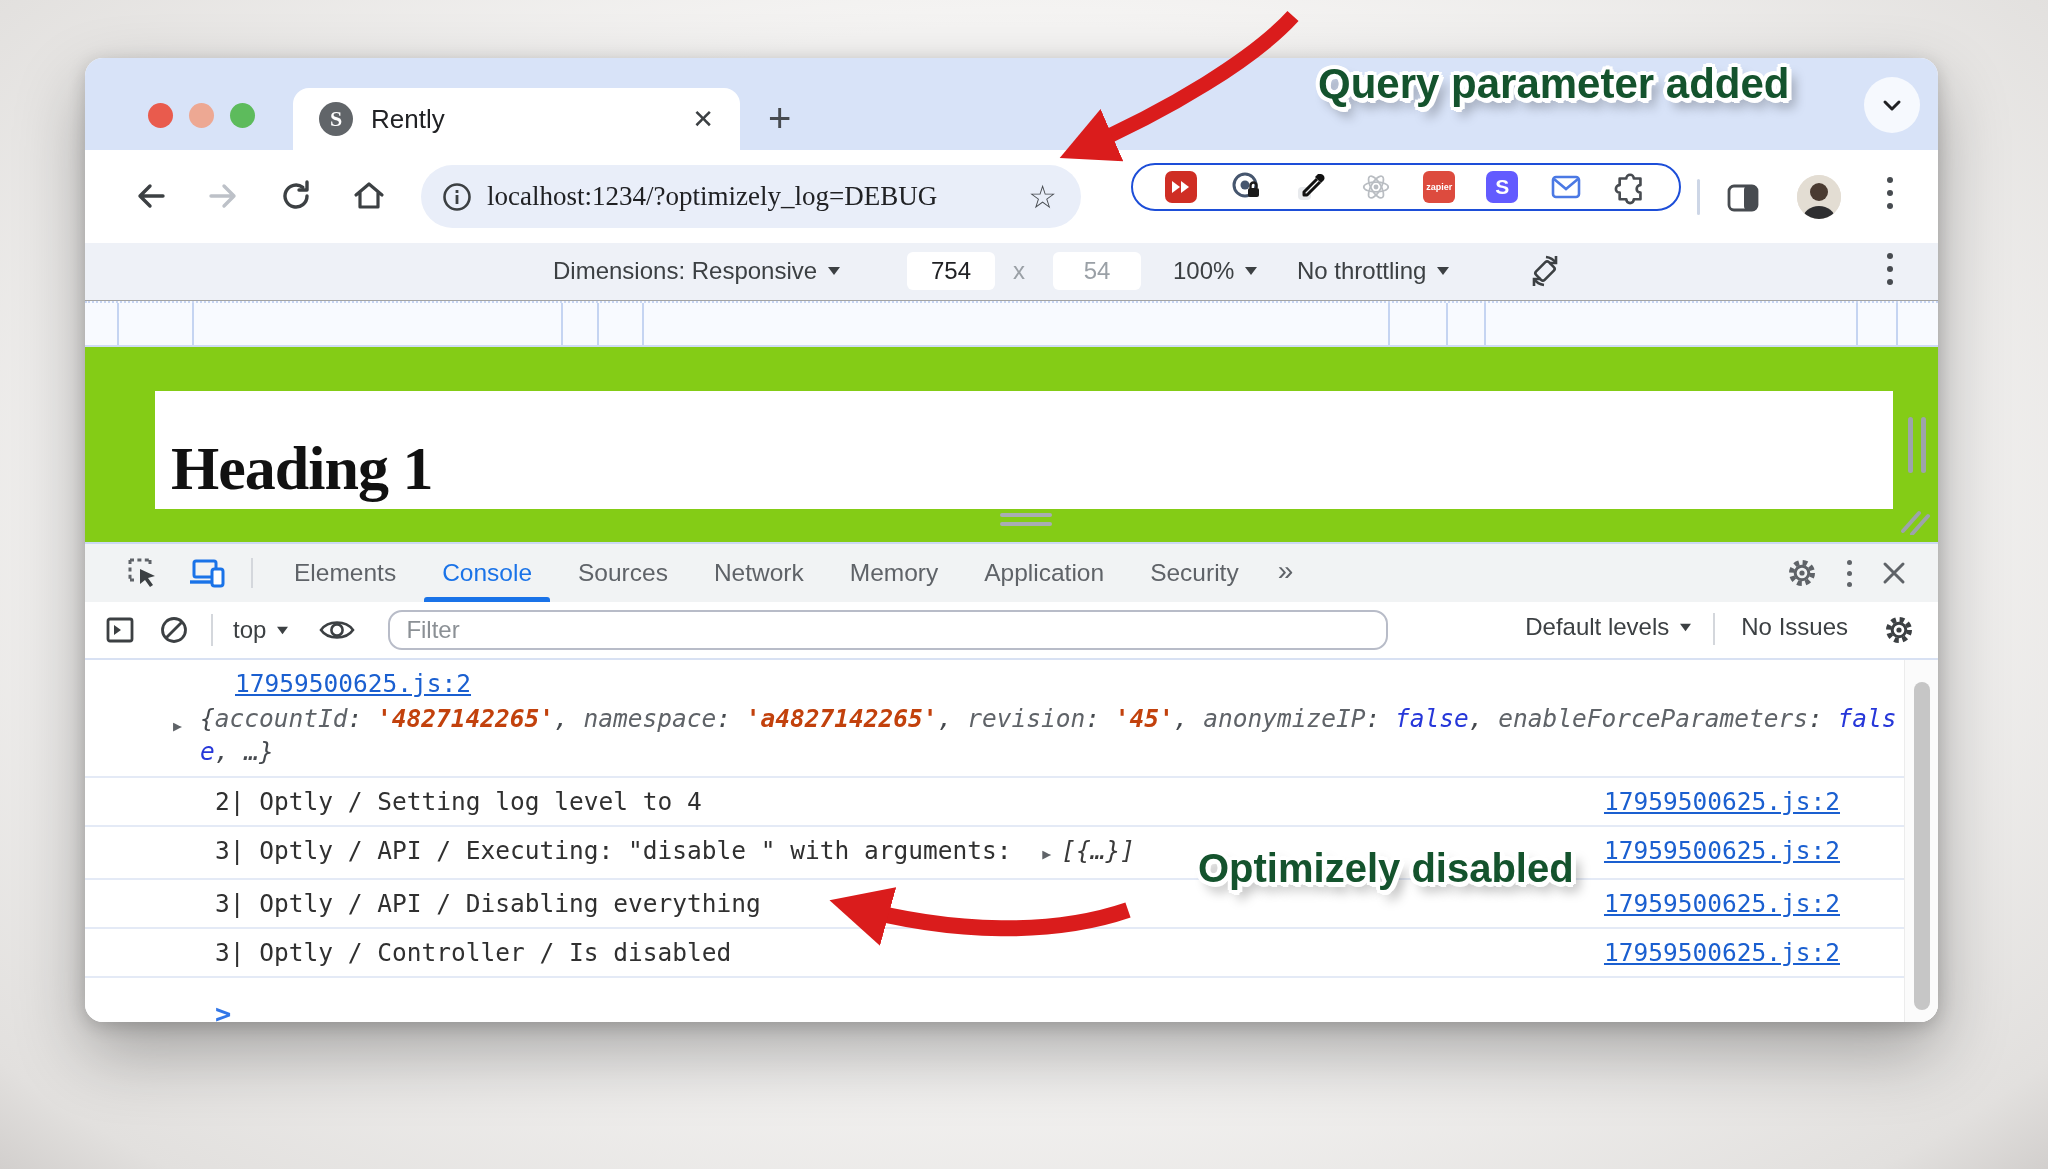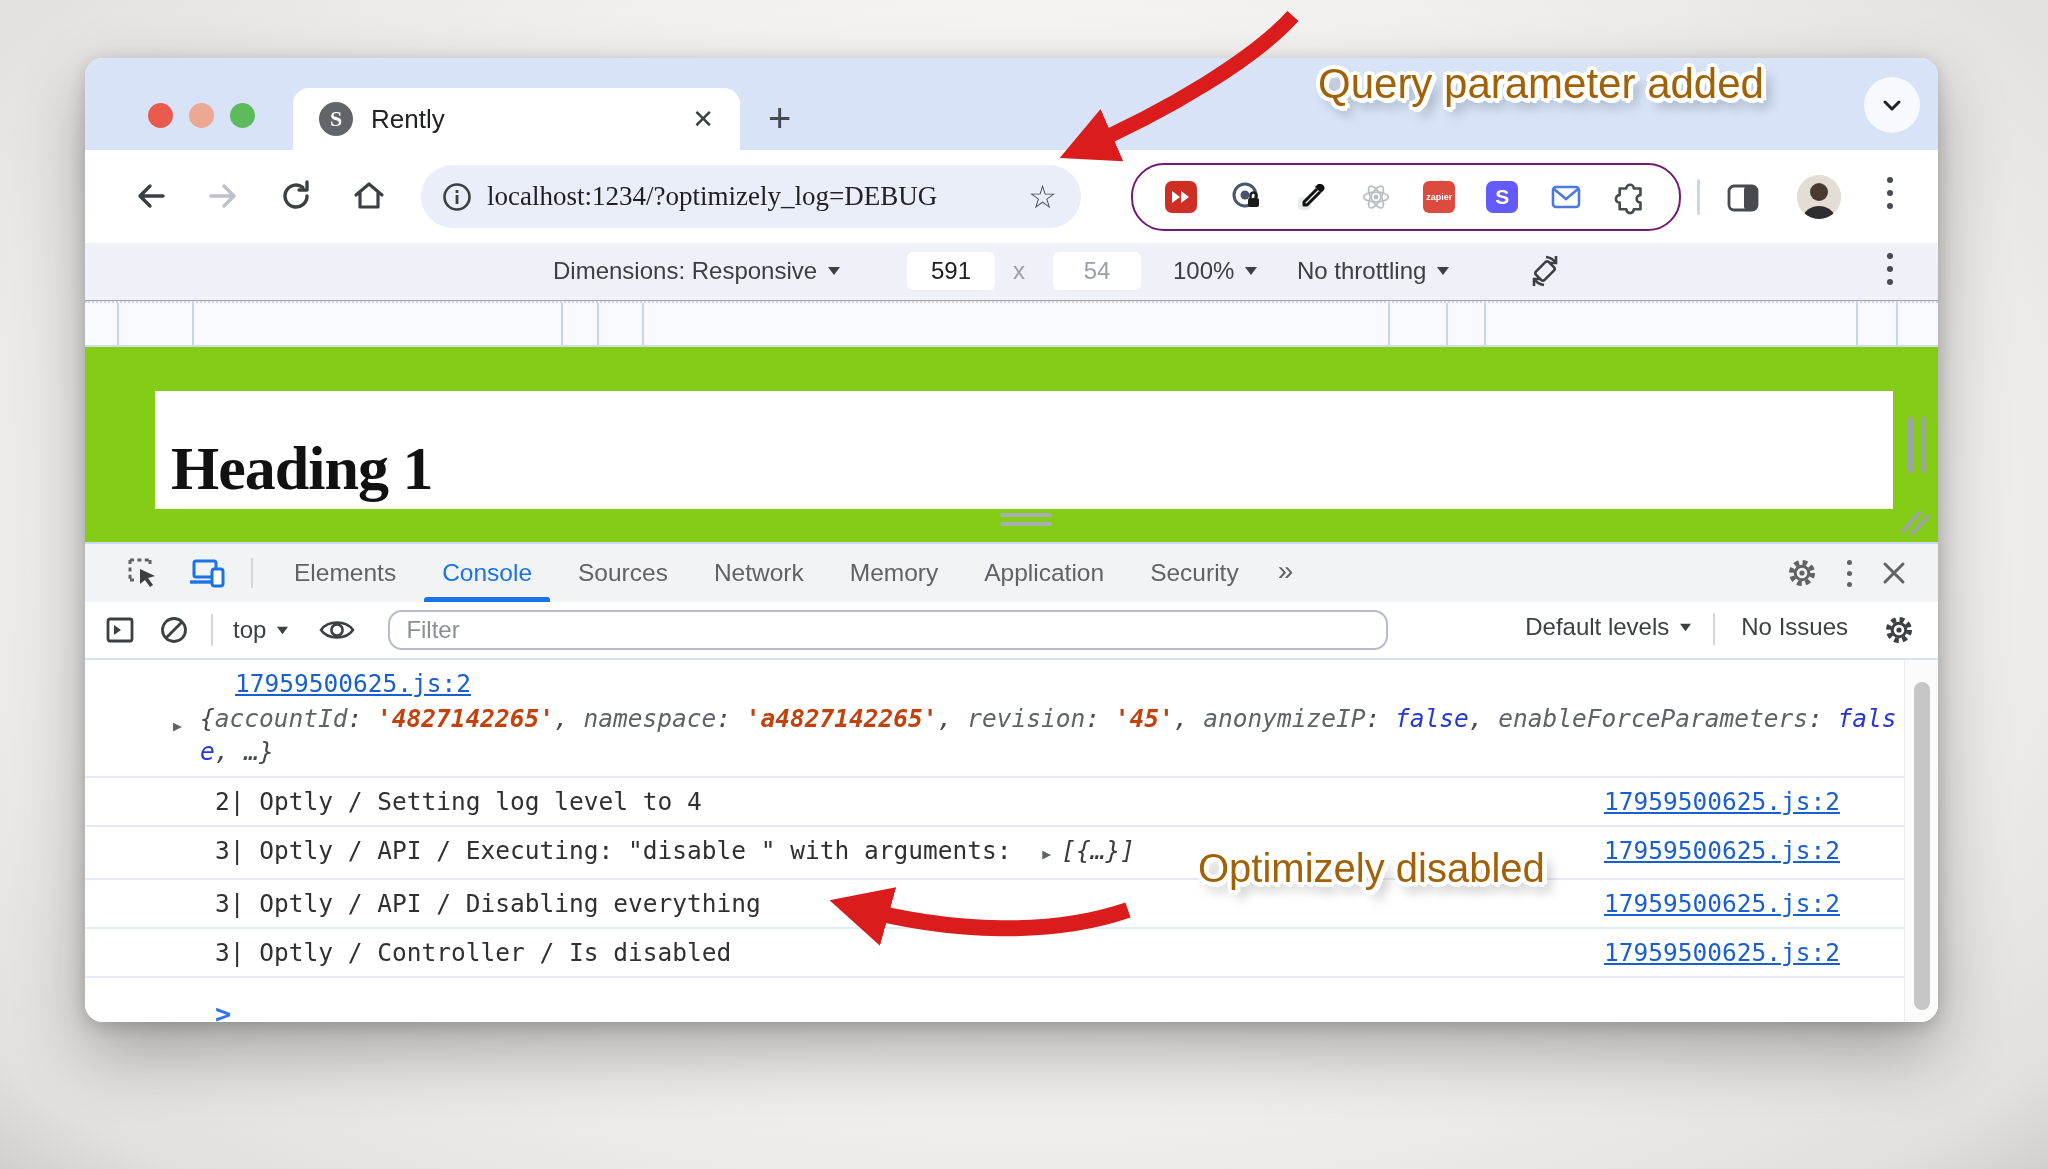--- a/index.html
+++ b/index.html
@@ -21,21 +21,21 @@
   .tab-close{font-size:26px;color:#3c4043;margin-right:26px;cursor:default;}
   .newtab{position:absolute;left:683px;top:36px;font-size:40px;font-weight:300;color:#474b50;line-height:48px;}
   .win-chevron{position:absolute;right:18px;top:19px;width:56px;height:56px;border-radius:28px;background:#f6f9fe;display:flex;align-items:center;justify-content:center;}
   
   .toolbar{height:93px;background:#fff;position:relative;flex:none;}
   .navic{position:absolute;top:28px;}
   .urlpill{position:absolute;left:336px;top:15px;width:660px;height:63px;border-radius:32px;background:#e9eef9;display:flex;align-items:center;font-family:Liberation Serif, serif;}
   .urltext{font-size:27px;color:#202124;margin-left:14px;flex:1;white-space:nowrap;}
   .star{font-size:32px;color:#474b50;margin-right:24px;}
   .infoi{margin-left:20px;}
-  .extpill{position:absolute;left:1046px;top:13px;width:550px;height:68px;border-radius:33px;background:#fff;border:2px solid #701a75;display:flex;align-items:center;justify-content:space-evenly;box-sizing:border-box;}
+  .extpill{position:absolute;left:1046px;top:13px;width:550px;height:48px;border-radius:33px;background:#fff;border:2px solid #1d4ed8;display:flex;align-items:center;justify-content:space-evenly;box-sizing:border-box;}
   .exticon{width:34px;height:34px;display:flex;align-items:center;justify-content:center;}
   .zap{width:32px;height:32px;border-radius:6px;background:#dd4b3e;color:#fff;display:flex;align-items:center;justify-content:center;font-size:9px;font-weight:bold;}
   .stripe{width:32px;height:32px;border-radius:7px;background:#635bff;color:#fff;display:flex;align-items:center;justify-content:center;font-size:21px;font-weight:bold;}
   .tb-sep{position:absolute;left:1612px;top:29px;width:3px;height:36px;background:#cdd6e6;border-radius:2px;}
   .sidepanel{position:absolute;left:1640px;top:30px;}
   .avatar{position:absolute;left:1712px;top:25px;width:44px;height:44px;border-radius:50%;overflow:hidden;background:#e7e0d6;}
   .kebab{position:absolute;left:1802px;top:27px;display:flex;flex-direction:column;gap:7px;}
   .kebab i,.kebab2 i{width:6px;height:6px;border-radius:50%;background:#474b50;display:block;}
   
   .devicebar{height:57px;background:#eef1f7;border-bottom:1px solid #a3a3a3;position:relative;flex:none;font-size:24px;color:#3c4043;}
@@ -89,21 +89,21 @@
   .otri{position:absolute;left:88px;top:8px;font-size:15px;color:#5f6368;}
   .ipre{font-style:italic;color:#3a3a3a;}
   .objrow{position:relative;padding:0 0 8px 115px;border-bottom:2px solid #e4eaf6;line-height:33px;}
   .opre{width:1700px;word-break:break-all;font-style:italic;}
   .seg-p{color:#45494e;}
   .seg-k{color:#5f6368;}
   .seg-s{color:#c2410c;font-weight:bold;}
   .seg-b{color:#2637d9;}
   .prompt{padding:20px 0 0 130px;color:#3176e8;font-family:"DejaVu Sans Mono",monospace;font-size:27px;font-weight:bold;}
   
-  .anno{position:absolute;z-index:60;font-weight:normal;color:#a16207;letter-spacing:0px;
+  .anno{position:absolute;z-index:60;font-weight:bold;color:#14532d;letter-spacing:0px;
     text-shadow:3px 3px 0 #fff,-3px -3px 0 #fff,3px -3px 0 #fff,-3px 3px 0 #fff,4px 0 0 #fff,-4px 0 0 #fff,0 4px 0 #fff,0 -4px 0 #fff,2px 5px 0 #fff,5px 2px 0 #fff,7px 9px 12px rgba(0,0,0,.40);}
   .anno1{left:1318px;top:60px;font-size:42px;}
   .anno2{left:1198px;top:846px;font-size:40px;}
   .arrows{position:absolute;left:0;top:0;z-index:55;pointer-events:none;}
   svg{display:block;}
 </style>
 </head>
 <body>
 
 <div class="window">
@@ -232,21 +232,21 @@
   </div>
 
   <div class="devicebar">
     <span class="dv" style="left:468px">
       <span>Dimensions: Responsive</span>
       <svg class="caret" width="16" height="12" viewBox="0 0 16 12">
           <path d="M2 2 L8 10 L14 2 z" fill="#3c4043"></path>
         </svg>
     </span>
     <span class="dv" style="left:822px">
-        <span class="dimbox" style="color:#202124">591</span>
+        <span class="dimbox" style="color:#202124">754</span>
       </span>
     <span class="dv" style="left:928px;color:#9aa0a6">x</span>
     <span class="dv" style="left:968px">
         <span class="dimbox" style="color:#9aa0a6">54</span>
       </span>
     <span class="dv" style="left:1088px">
       <span>100%</span>
       <svg class="caret" width="16" height="12" viewBox="0 0 16 12">
           <path d="M2 2 L8 10 L14 2 z" fill="#3c4043"></path>
         </svg>

